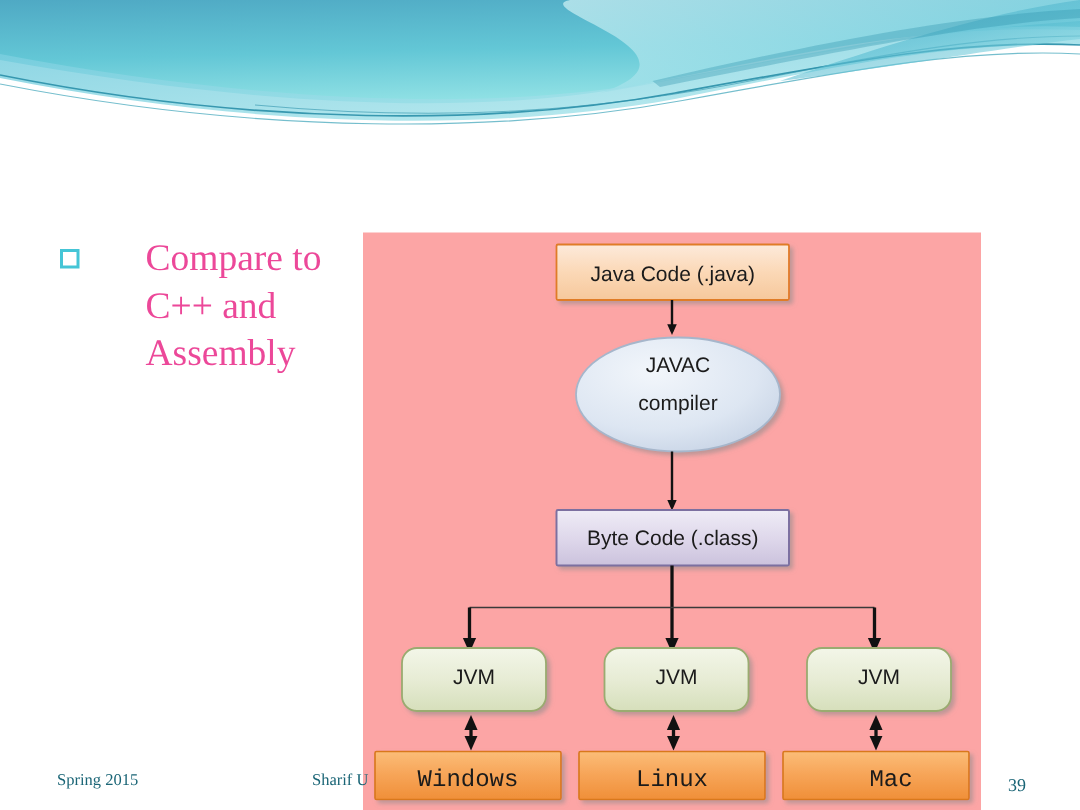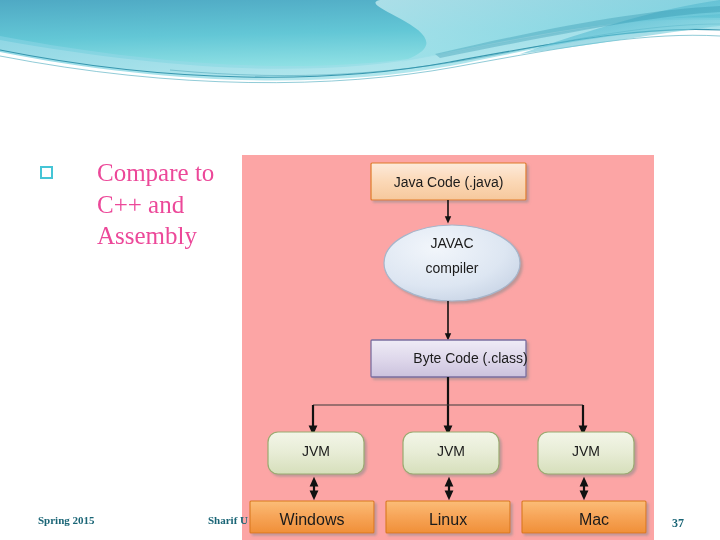--- a/index.html
+++ b/index.html
@@ -107,40 +107,39 @@
     left: 143px; top: 80px; width: 134px;
     font-size: 14px;
   }
   .lbl-javac2 {
     left: 143px; top: 105px; width: 134px;
     font-size: 14px;
   }
   .lbl-byte {
     left: 129px; top: 195px; width: 155px;
     font-size: 14px;
-    margin-left: 22px;
   }
   .lbl-jvm {
     top: 288px; width: 96px; font-size: 14px;
   }
   .lbl-jvm.c0 { left: 26px; }
   .lbl-jvm.c1 { left: 161px; }
   .lbl-jvm.c2 { left: 296px; }
   .lbl-os {
-    top: 356px; width: 124px; font-size: 16px;
+    top: 356px; width: 124px; font-size: 16px; font-family: Liberation Mono, monospace;
   }
   .lbl-os.c0 { left: 8px; }
   .lbl-os.c1 { left: 144px; }
   .lbl-os.c2 { left: 280px; padding-left: 10px; }
 
   
   .footer-text {
     position: absolute;
     font-family: "Liberation Serif", serif;
-    font-weight: bold;
+    font-weight: normal;
     font-size: 11px;
     color: #1a6576;
     white-space: nowrap;
   }
   #footer-left  { left: 38px;  top: 514px; }
   #footer-center{ left: 208px; top: 514px; }
   #footer-page  { left: 672px; top: 516px; font-size: 12px; }
 </style>
 </head>
 <body>
@@ -300,15 +299,15 @@
     <div class="node-label lbl-jvm c1">JVM</div>
     <div class="node-label lbl-jvm c2">JVM</div>
 
     <div class="node-label lbl-os c0">Windows</div>
     <div class="node-label lbl-os c1">Linux</div>
     <div class="node-label lbl-os c2">Mac</div>
   </div>
 
   <div class="footer-text" id="footer-left">Spring 2015</div>
   <div class="footer-text" id="footer-center">Sharif U</div>
-  <div class="footer-text" id="footer-page">37</div>
+  <div class="footer-text" id="footer-page">39</div>
 
 </div>
 
 </body></html>

